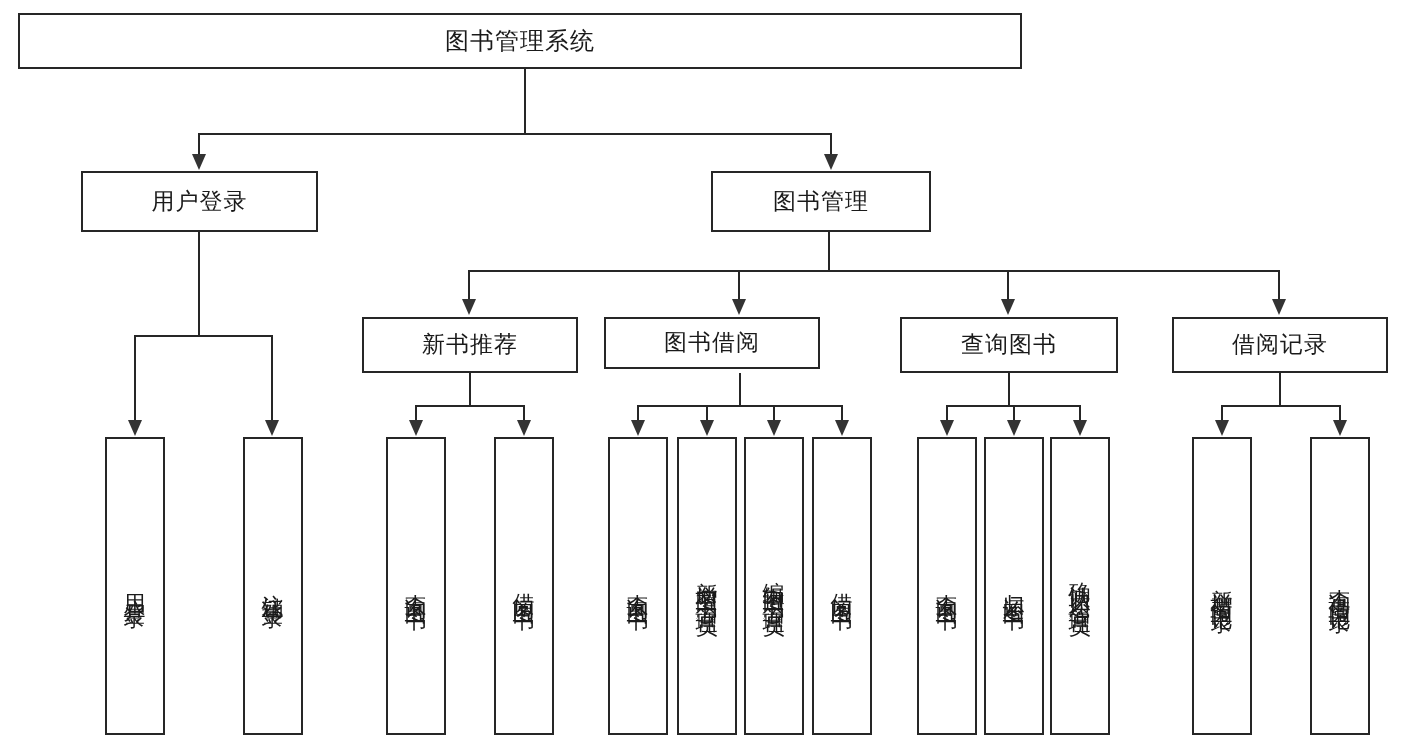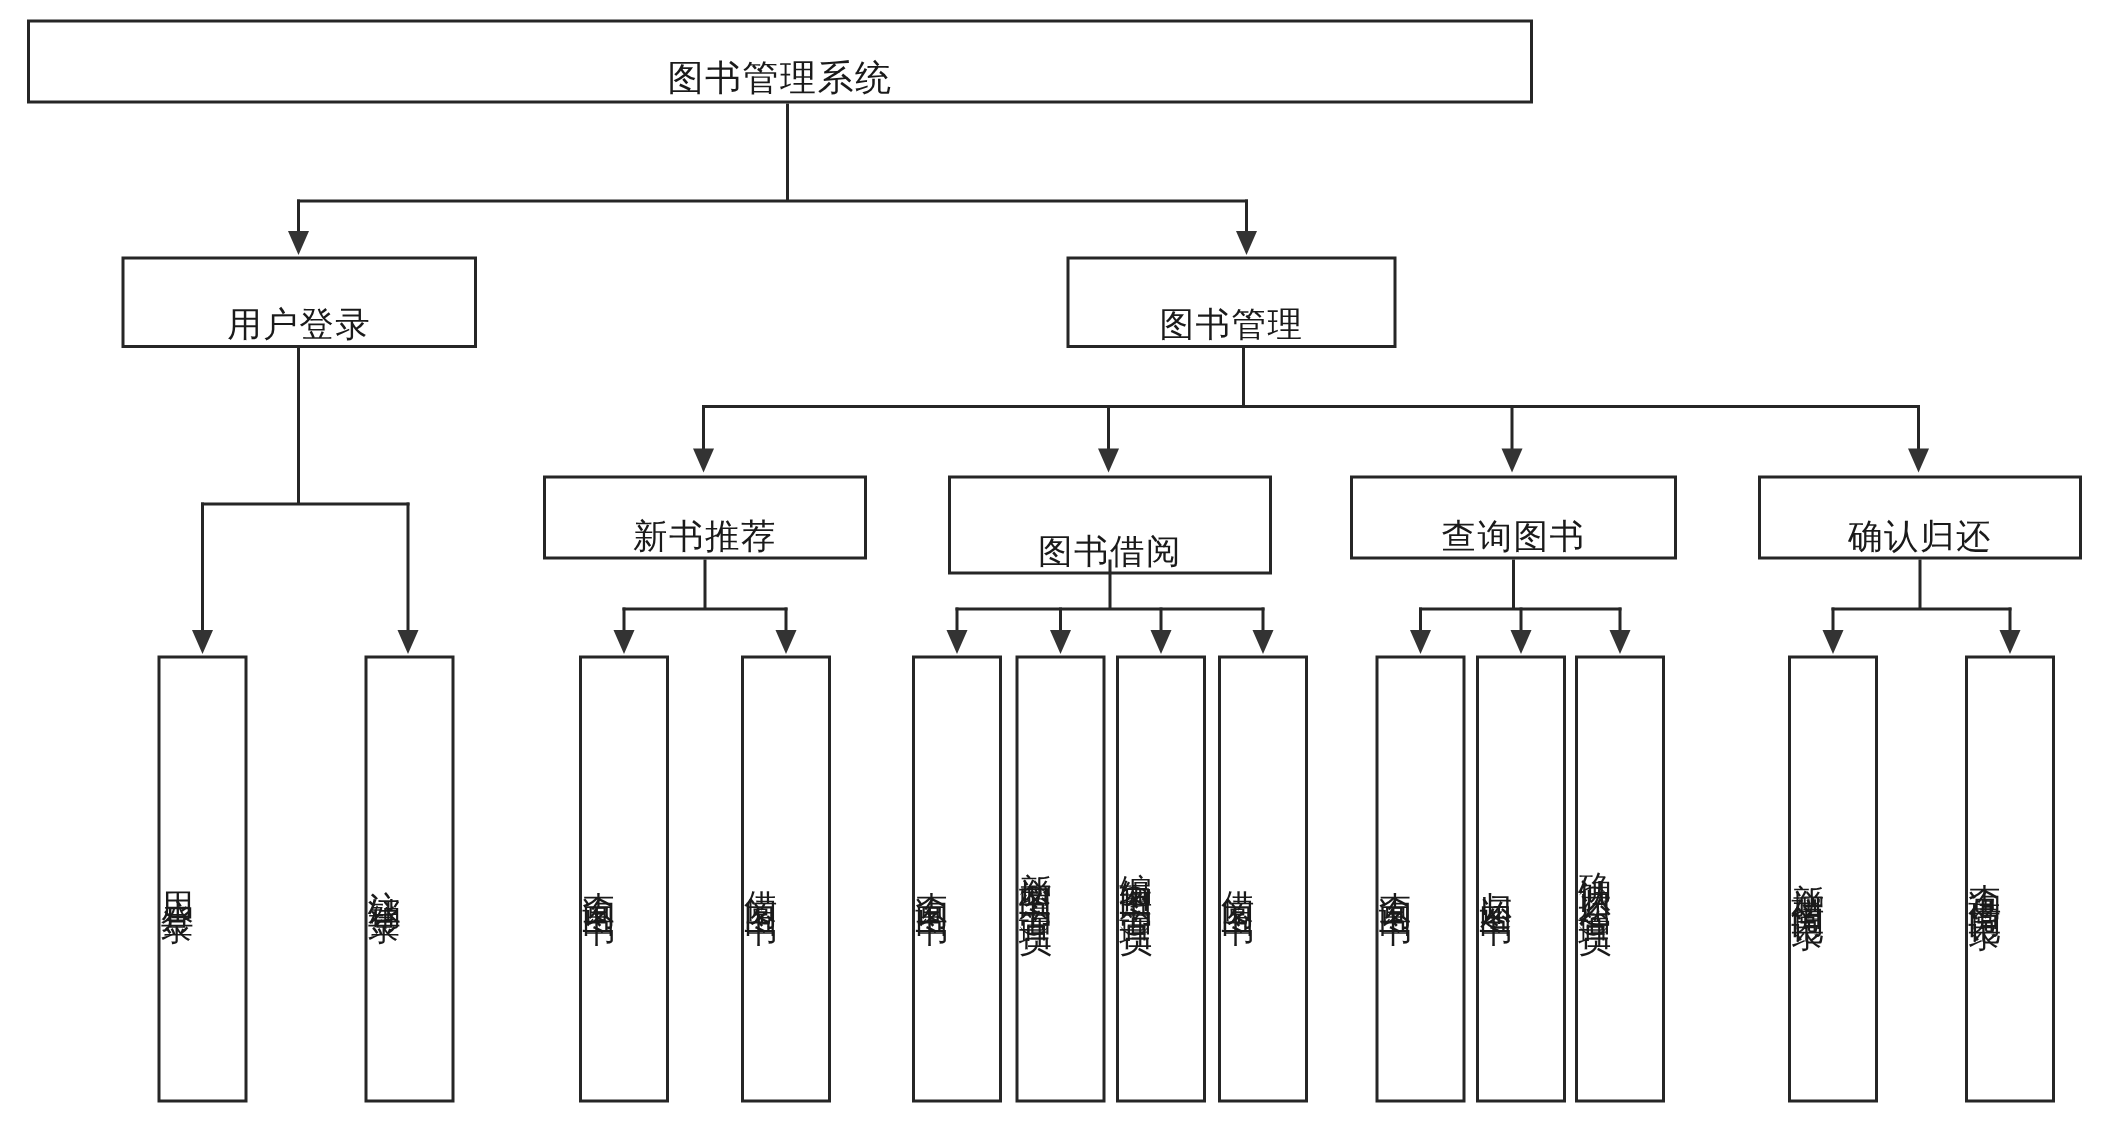--- a/index.html
+++ b/index.html
@@ -14,21 +14,21 @@
     background:#ffffff;
     overflow:hidden;
   }
   
   .node{
     position:absolute;
     box-sizing:border-box;
     border:2px solid #262626;
     background:#ffffff;
     display:flex;
-    align-items:flex-end;
+    align-items:center;
     justify-content:center;
     color:#1a1a1a;
   }
   .node .label{
     display:block;
     text-align:center;
     line-height:1.12;
     white-space:nowrap;
   }
   .node.horiz .label{
@@ -129,28 +129,28 @@
 
   <div class="vline" style="left:1007px;top:270px;width:2px;height:30px;"></div>
   <div class="arrow" style="left:1001px;top:299px;"></div>
 
   <div class="vline" style="left:1278px;top:270px;width:2px;height:30px;"></div>
   <div class="arrow" style="left:1272px;top:299px;"></div>
 
   <div class="node horiz" style="left:362px;top:317px;width:216px;height:56px;">
     <span class="label">新书推荐</span>
   </div>
-  <div class="node horiz" style="left:632px;top:317px;width:216px;height:66px;">
+  <div class="node horiz" style="left:604px;top:317px;width:216px;height:52px;">
     <span class="label">图书借阅</span>
   </div>
   <div class="node horiz" style="left:900px;top:317px;width:218px;height:56px;">
     <span class="label">查询图书</span>
   </div>
   <div class="node horiz" style="left:1172px;top:317px;width:216px;height:56px;">
-    <span class="label">确认归还</span>
+    <span class="label">借阅记录</span>
   </div>
 
   <div class="vline" style="left:469px;top:373px;width:2px;height:33px;"></div>
   <div class="hline" style="left:415px;top:405px;width:110px;height:2px;"></div>
   <div class="vline" style="left:415px;top:405px;width:2px;height:16px;"></div>
   <div class="arrow" style="left:409px;top:420px;"></div>
   <div class="vline" style="left:523px;top:405px;width:2px;height:16px;"></div>
   <div class="arrow" style="left:517px;top:420px;"></div>
 
   <div class="vline" style="left:739px;top:373px;width:2px;height:33px;"></div>

